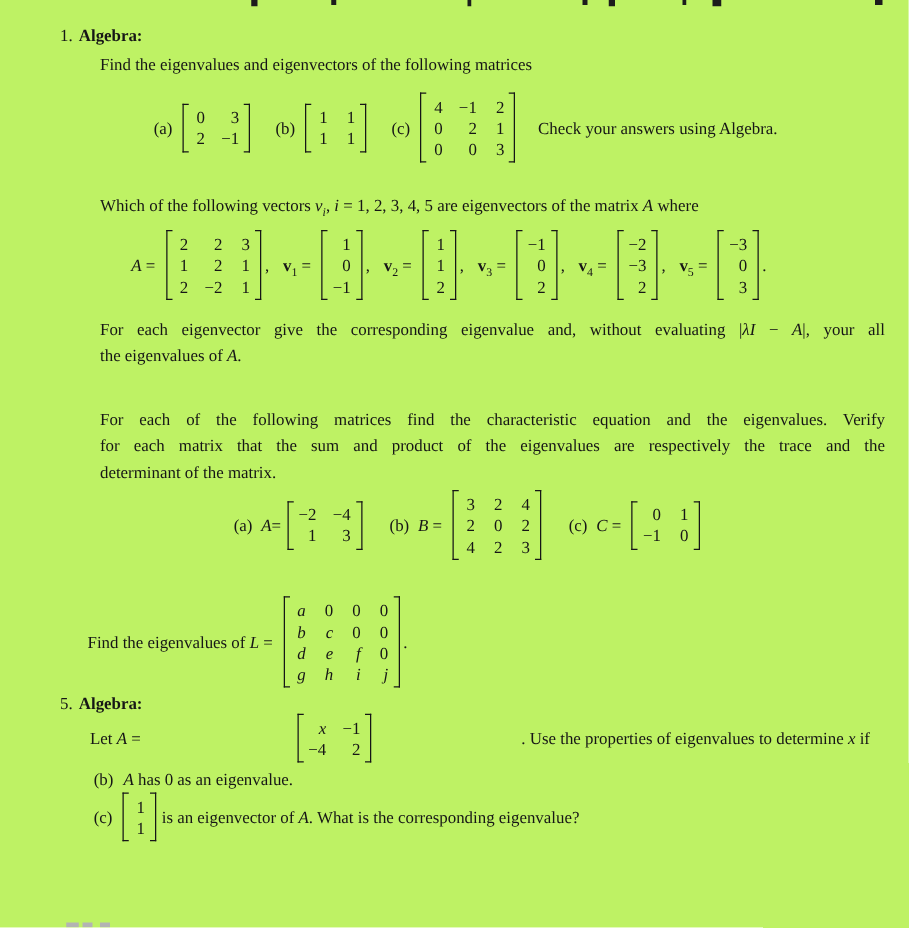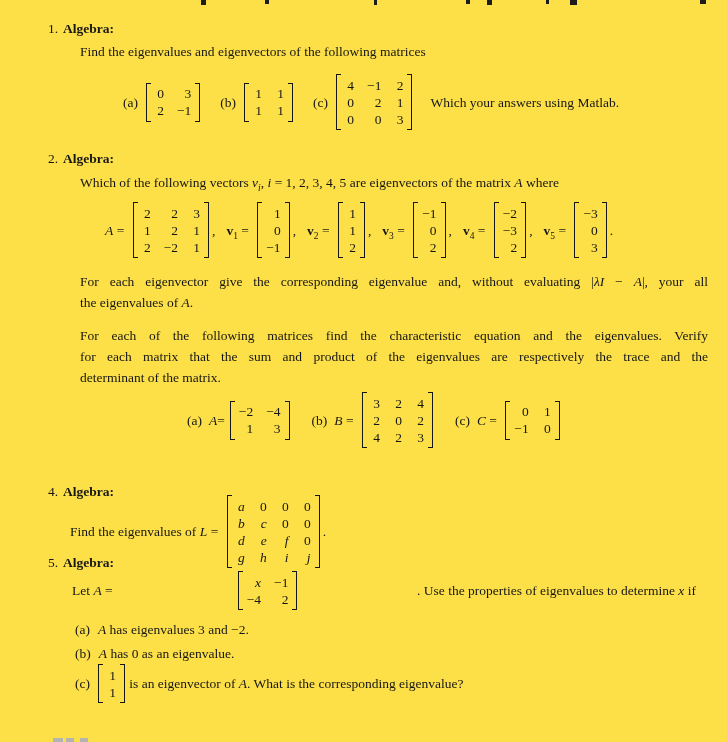--- a/index.html
+++ b/index.html
@@ -1,18 +1,18 @@
 <!DOCTYPE html>
 <html><head>
 <meta charset="utf-8">
 <style>
   html,body { margin:0; padding:0; background:#ffffff; }
   .page {
     position:relative; width:727px; height:742px; overflow:hidden;
-    background:#fde047; color:#161616;
+    background:#bef264; color:#161616;
     font-family:"Liberation Serif","DejaVu Serif",serif;
     font-size:13.5px; line-height:21px;
   }
   .prob { position:absolute; left:48px; width:648px; }
   .phead { line-height:18px; }
   .num { display:inline-block; width:15px; }
   .bold { font-weight:bold; }
   .body { margin-left:32px; }
   .just { text-align:justify; text-align-last:justify; width:628px; }
   .it { font-style:italic; }
@@ -70,28 +70,25 @@
         <span class="mx"><span class="mx-b mx-l"></span><span class="mx-g" style="grid-template-columns: repeat(2, auto);"><span class="mx-c">0</span><span class="mx-c">3</span><span class="mx-c">2</span><span class="mx-c">−1</span></span><span class="mx-b mx-r"></span></span>
       </span>
       <span class="mitem">
         <span class="lbl">(b)</span>
         <span class="mx"><span class="mx-b mx-l"></span><span class="mx-g" style="grid-template-columns: repeat(2, auto);"><span class="mx-c">1</span><span class="mx-c">1</span><span class="mx-c">1</span><span class="mx-c">1</span></span><span class="mx-b mx-r"></span></span>
       </span>
       <span class="mitem">
         <span class="lbl">(c)</span>
         <span class="mx"><span class="mx-b mx-l"></span><span class="mx-g" style="grid-template-columns: repeat(3, auto);"><span class="mx-c">4</span><span class="mx-c">−1</span><span class="mx-c">2</span><span class="mx-c">0</span><span class="mx-c">2</span><span class="mx-c">1</span><span class="mx-c">0</span><span class="mx-c">0</span><span class="mx-c">3</span></span><span class="mx-b mx-r"></span></span>
       </span>
-      <span class="note">Which your answers using Matlab.</span>
+      <span class="note">Check your answers using Algebra.</span>
     </div>
   </section>
 
   <section class="prob" style="top:150px;">
-    <div class="phead">
-      <span class="num">2.</span><span class="bold">Algebra:</span>
-    </div>
     <div class="body" style="margin-top:4px;"><span>Which of the following vectors </span><span class="it">v</span><sub class="it">i</sub><span>, </span><span class="it">i</span><span> = 1, 2, 3, 4, 5 are eigenvectors of the matrix </span><span class="it">A</span><span> where</span></div>
     <div class="mrow p2row">
       <span class="mitem">
         <span class="pre"><span class="it">A</span><span> = </span></span>
         <span class="mx"><span class="mx-b mx-l"></span><span class="mx-g" style="grid-template-columns: repeat(3, auto);"><span class="mx-c">2</span><span class="mx-c">2</span><span class="mx-c">3</span><span class="mx-c">1</span><span class="mx-c">2</span><span class="mx-c">1</span><span class="mx-c">2</span><span class="mx-c">−2</span><span class="mx-c">1</span></span><span class="mx-b mx-r"></span></span>
         <span class="post">,</span>
       </span>
       <span class="mitem">
         <span class="pre"><span class="bold">v</span><sub>1</sub><span> = </span></span>
         <span class="mx"><span class="mx-b mx-l"></span><span class="mx-g" style="grid-template-columns: repeat(1, auto);"><span class="mx-c">1</span><span class="mx-c">0</span><span class="mx-c">−1</span></span><span class="mx-b mx-r"></span></span>
@@ -143,41 +140,35 @@
       </span>
       <span class="mitem">
         <span class="lbl">(c)</span>
         <span class="pre"><span class="it">C</span><span> = </span></span>
         <span class="mx"><span class="mx-b mx-l"></span><span class="mx-g" style="grid-template-columns: repeat(2, auto);"><span class="mx-c">0</span><span class="mx-c">1</span><span class="mx-c">−1</span><span class="mx-c">0</span></span><span class="mx-b mx-r"></span></span>
       </span>
     </div>
   </section>
 
   <section class="prob" style="top:483px;">
-    <div class="phead">
-      <span class="num">4.</span><span class="bold">Algebra:</span>
-    </div>
     <div class="mrow p4row">
       <span class="pre"><span>Find the eigenvalues of </span><span class="it">L</span><span> = </span></span>
       <span class="mx"><span class="mx-b mx-l"></span><span class="mx-g" style="grid-template-columns: repeat(4, auto);"><span class="mx-c it">a</span><span class="mx-c">0</span><span class="mx-c">0</span><span class="mx-c">0</span><span class="mx-c it">b</span><span class="mx-c it">c</span><span class="mx-c">0</span><span class="mx-c">0</span><span class="mx-c it">d</span><span class="mx-c it">e</span><span class="mx-c it">f</span><span class="mx-c">0</span><span class="mx-c it">g</span><span class="mx-c it">h</span><span class="mx-c it">i</span><span class="mx-c it">j</span></span><span class="mx-b mx-r"></span></span>
       <span class="post">.</span>
     </div>
   </section>
 
   <section class="prob" style="top:554px;">
     <div class="phead" style="line-height:17px;">
       <span class="num">5.</span><span class="bold">Algebra:</span>
     </div>
     <div class="mrow p5intro">
       <span class="pre"><span>Let </span><span class="it">A</span><span> = </span></span>
       <span class="mx"><span class="mx-b mx-l"></span><span class="mx-g" style="grid-template-columns: repeat(2, auto);"><span class="mx-c it">x</span><span class="mx-c">−1</span><span class="mx-c">−4</span><span class="mx-c">2</span></span><span class="mx-b mx-r"></span></span>
       <span class="post"><span>. Use the properties of eigenvalues to determine </span><span class="it">x</span><span> if</span></span>
-    </div>
-    <div class="litem" style="margin-top:10px;">
-      <span class="lbl">(a)</span><span><span class="it">A</span><span> has eigenvalues 3 and −2.</span></span>
     </div>
     <div class="litem" style="margin-top:4px;">
       <span class="lbl">(b)</span><span><span class="it">A</span><span> has 0 as an eigenvalue.</span></span>
     </div>
     <div class="mrow p5c">
       <span class="lbl">(c)</span>
       <span class="mx"><span class="mx-b mx-l"></span><span class="mx-g" style="grid-template-columns: repeat(1, auto);"><span class="mx-c">1</span><span class="mx-c">1</span></span><span class="mx-b mx-r"></span></span>
       <span><span> is an eigenvector of </span><span class="it">A</span><span>. What is the corresponding eigenvalue?</span></span>
     </div>
   </section>

